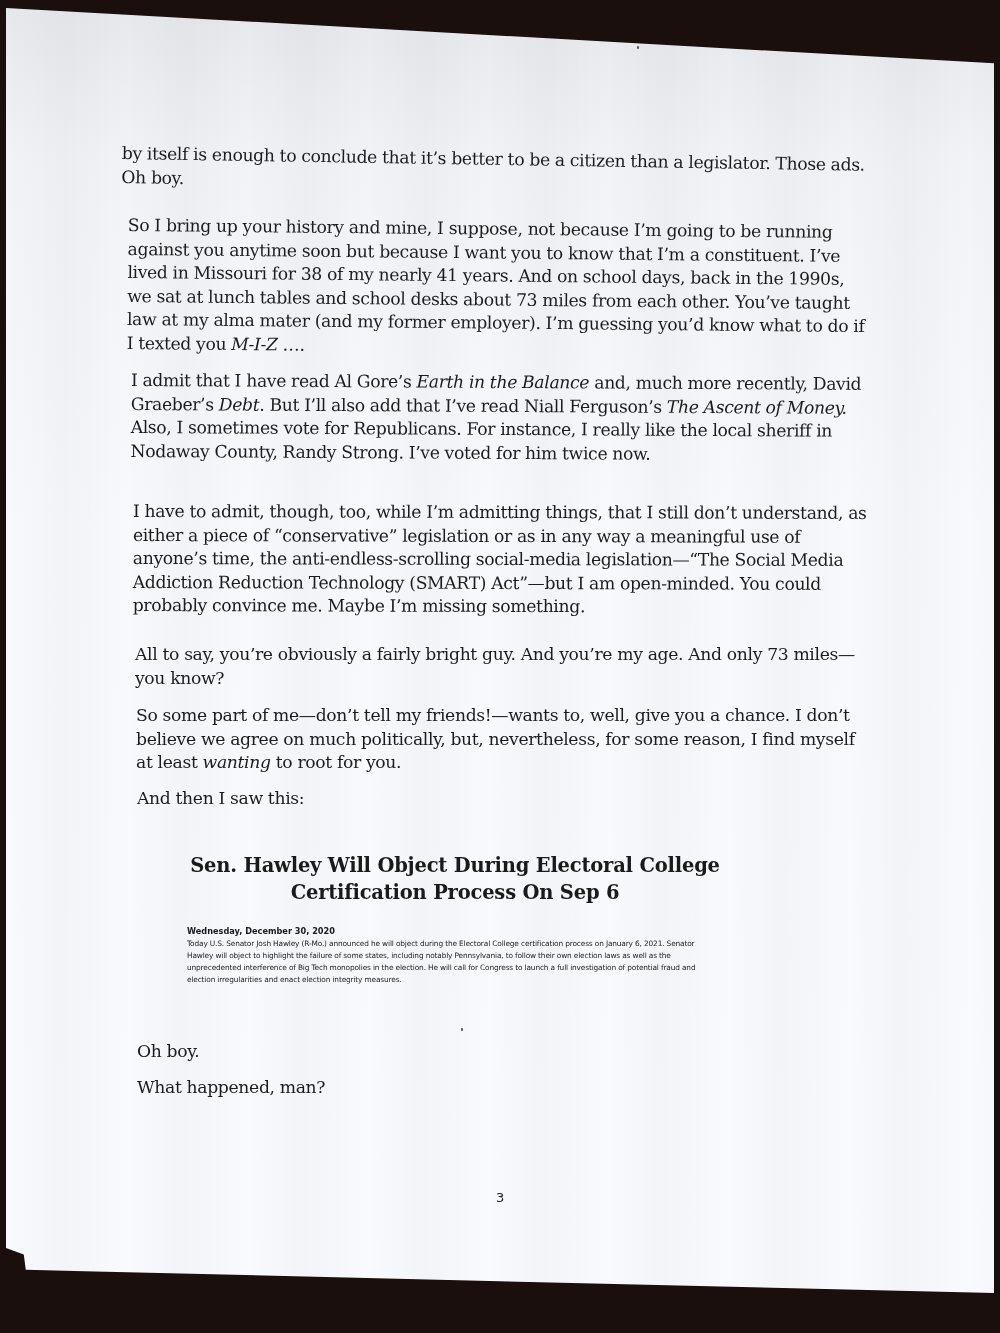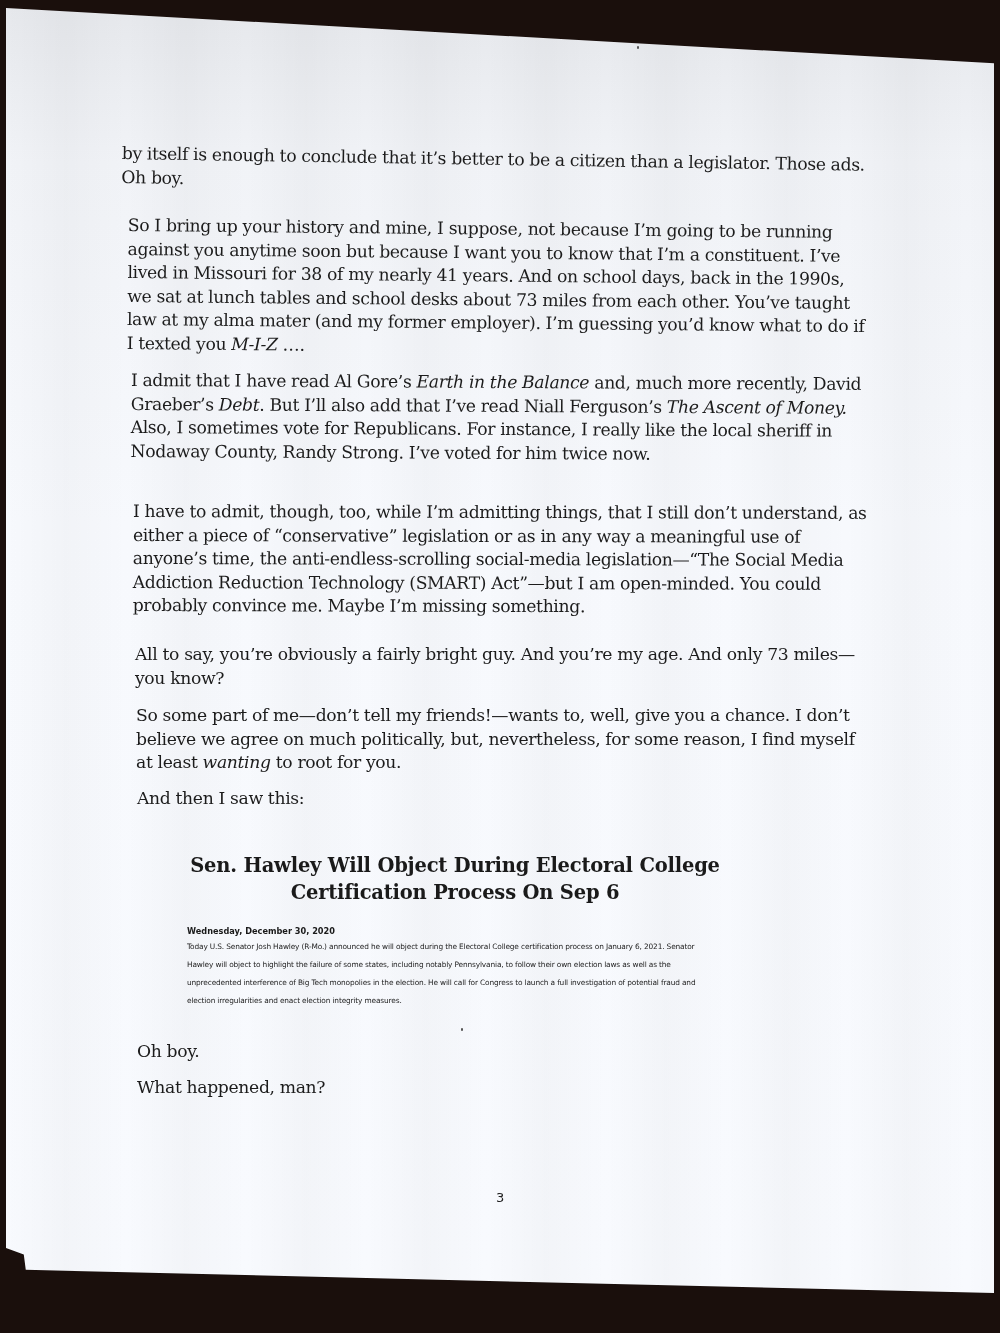--- a/index.html
+++ b/index.html
@@ -78,21 +78,21 @@
     .clip-date {
       font-family: "DejaVu Sans", "Liberation Sans", sans-serif;
       font-weight: bold;
       font-size: 8.2px;
       color: #1a1a1a;
       margin: 20px 0 0 12px;
     }
     .clip-body {
       font-family: "DejaVu Sans", "Liberation Sans", sans-serif;
       font-size: 7.4px;
-      line-height: 18px;
+      line-height: 12px;
       color: #222;
       margin: 2px 0 0 12px;
       width: 530px;
       letter-spacing: -0.15px;
     }
     #p7 { top: 1040px; left: 137px; width: 300px; }
     #p8 { top: 1076px; left: 137px; width: 300px; }
 
     .page-number {
       position: absolute;

